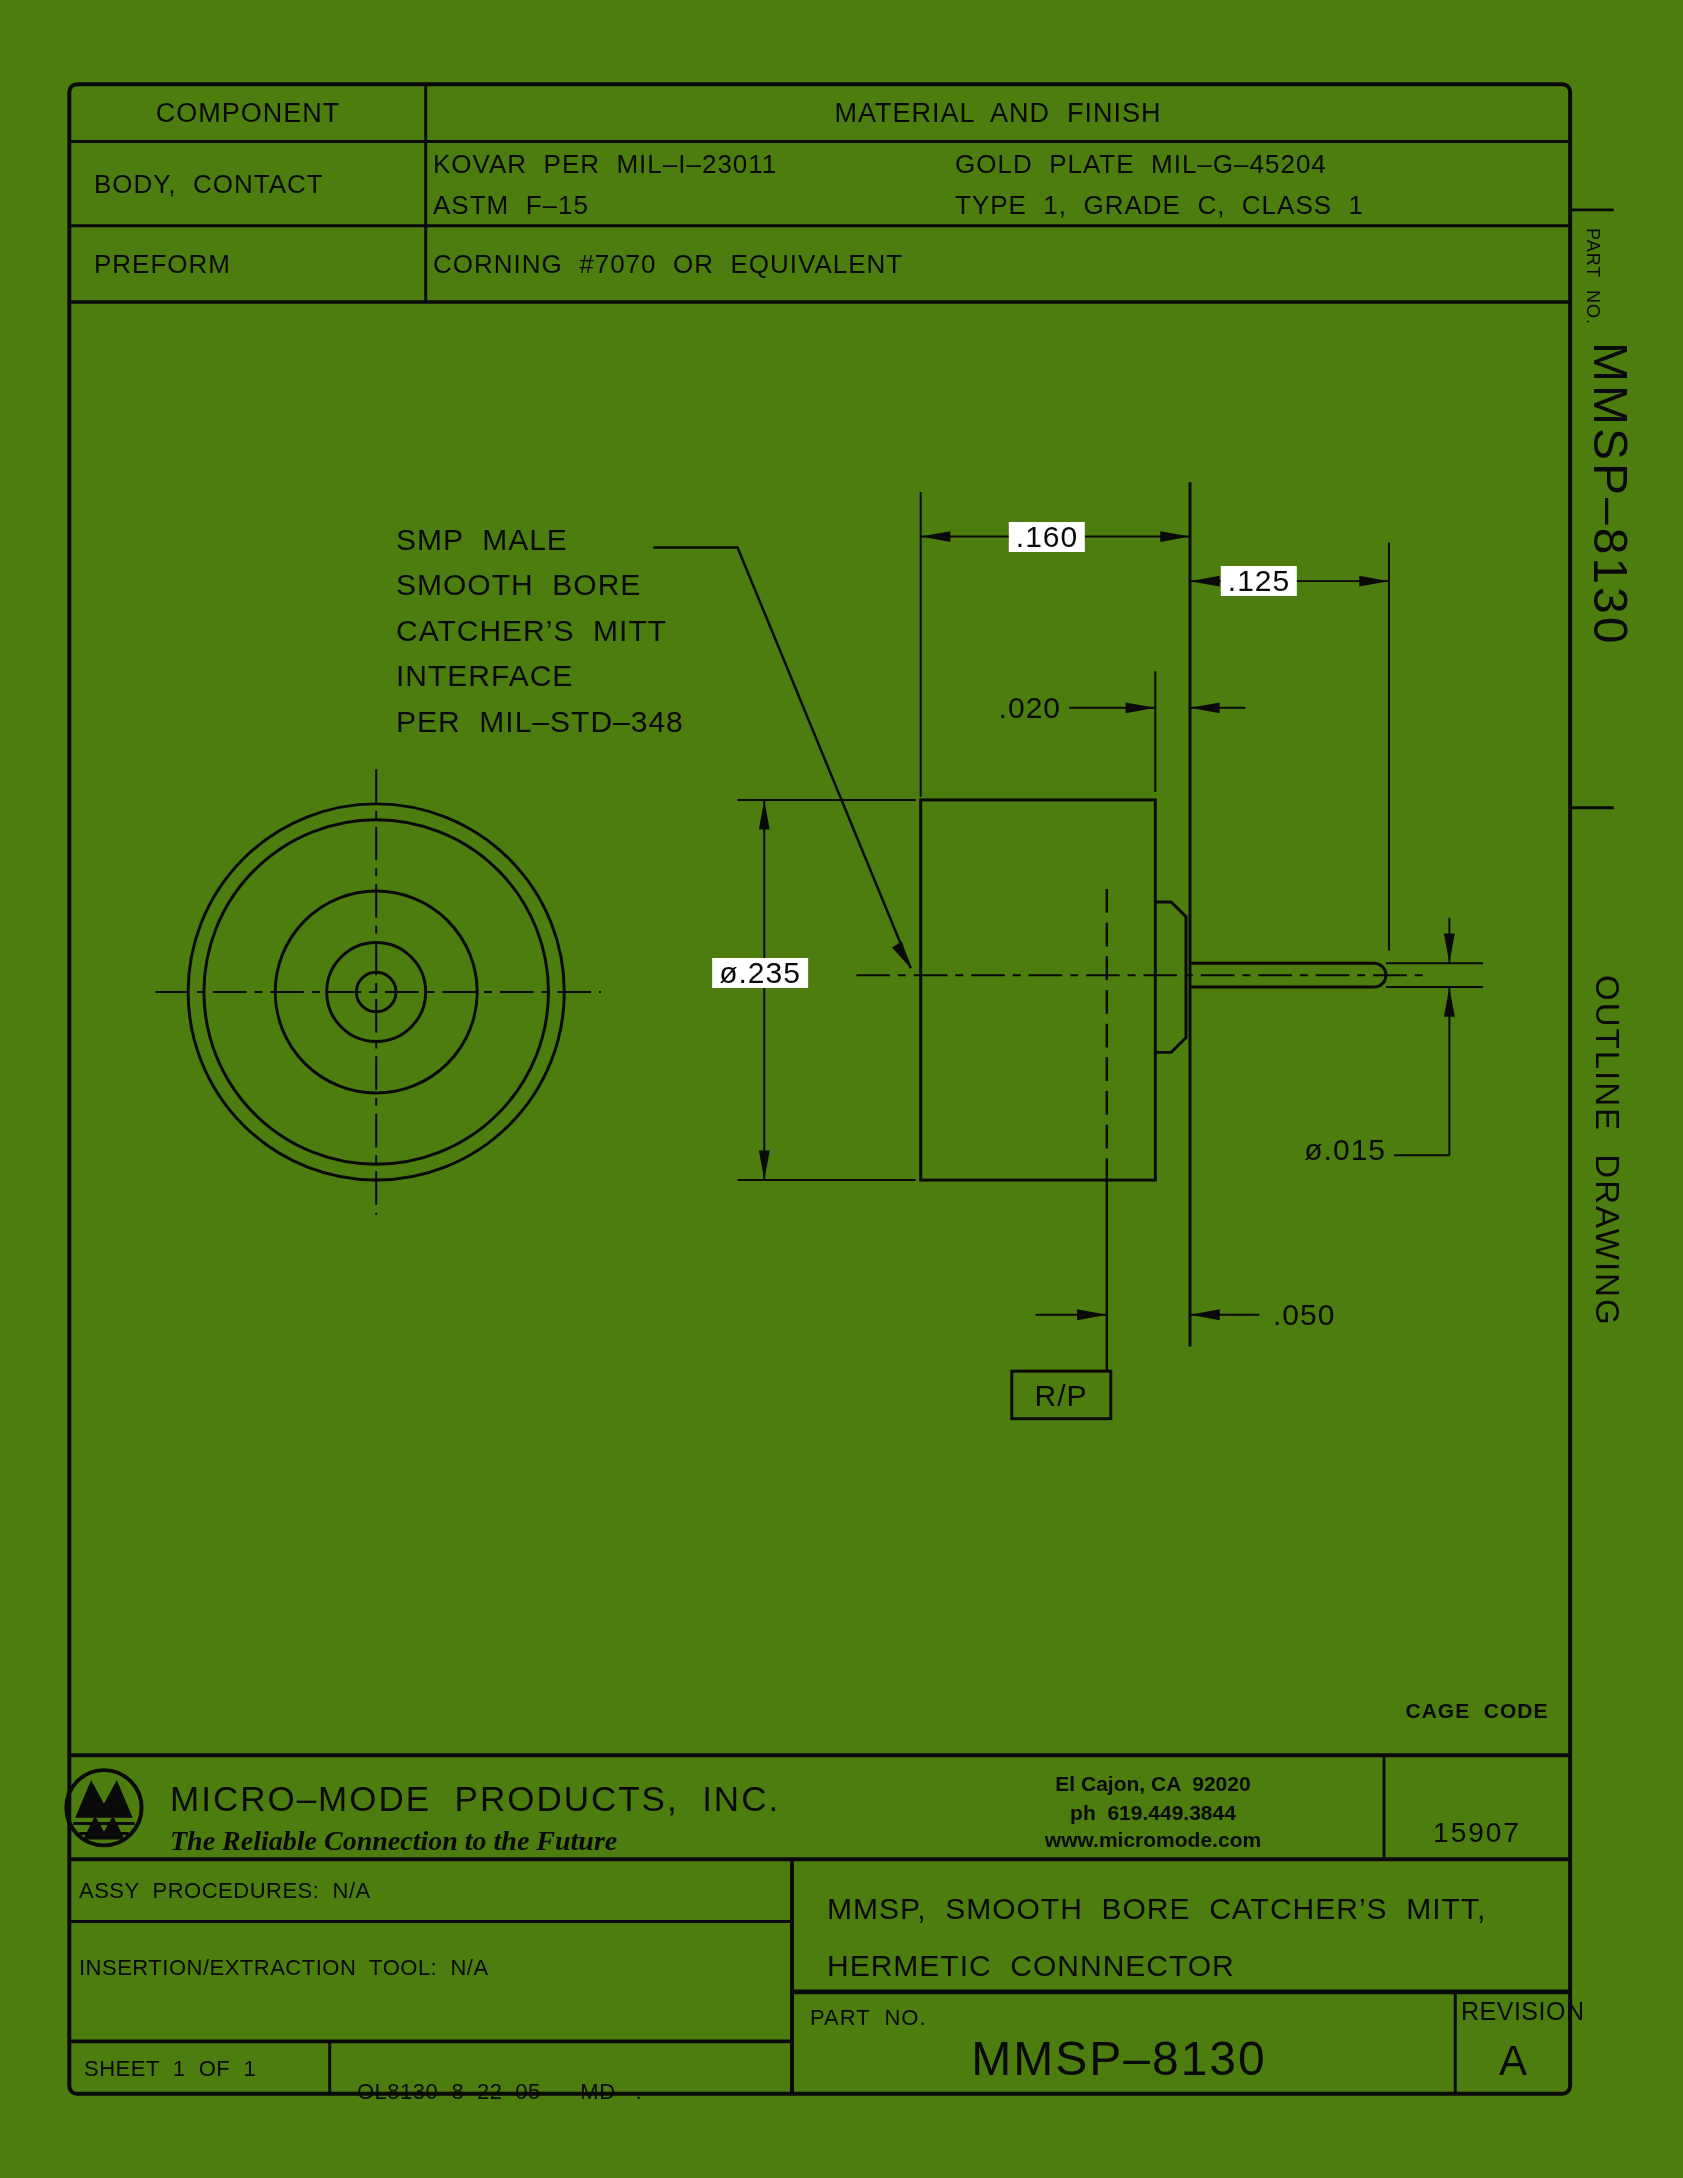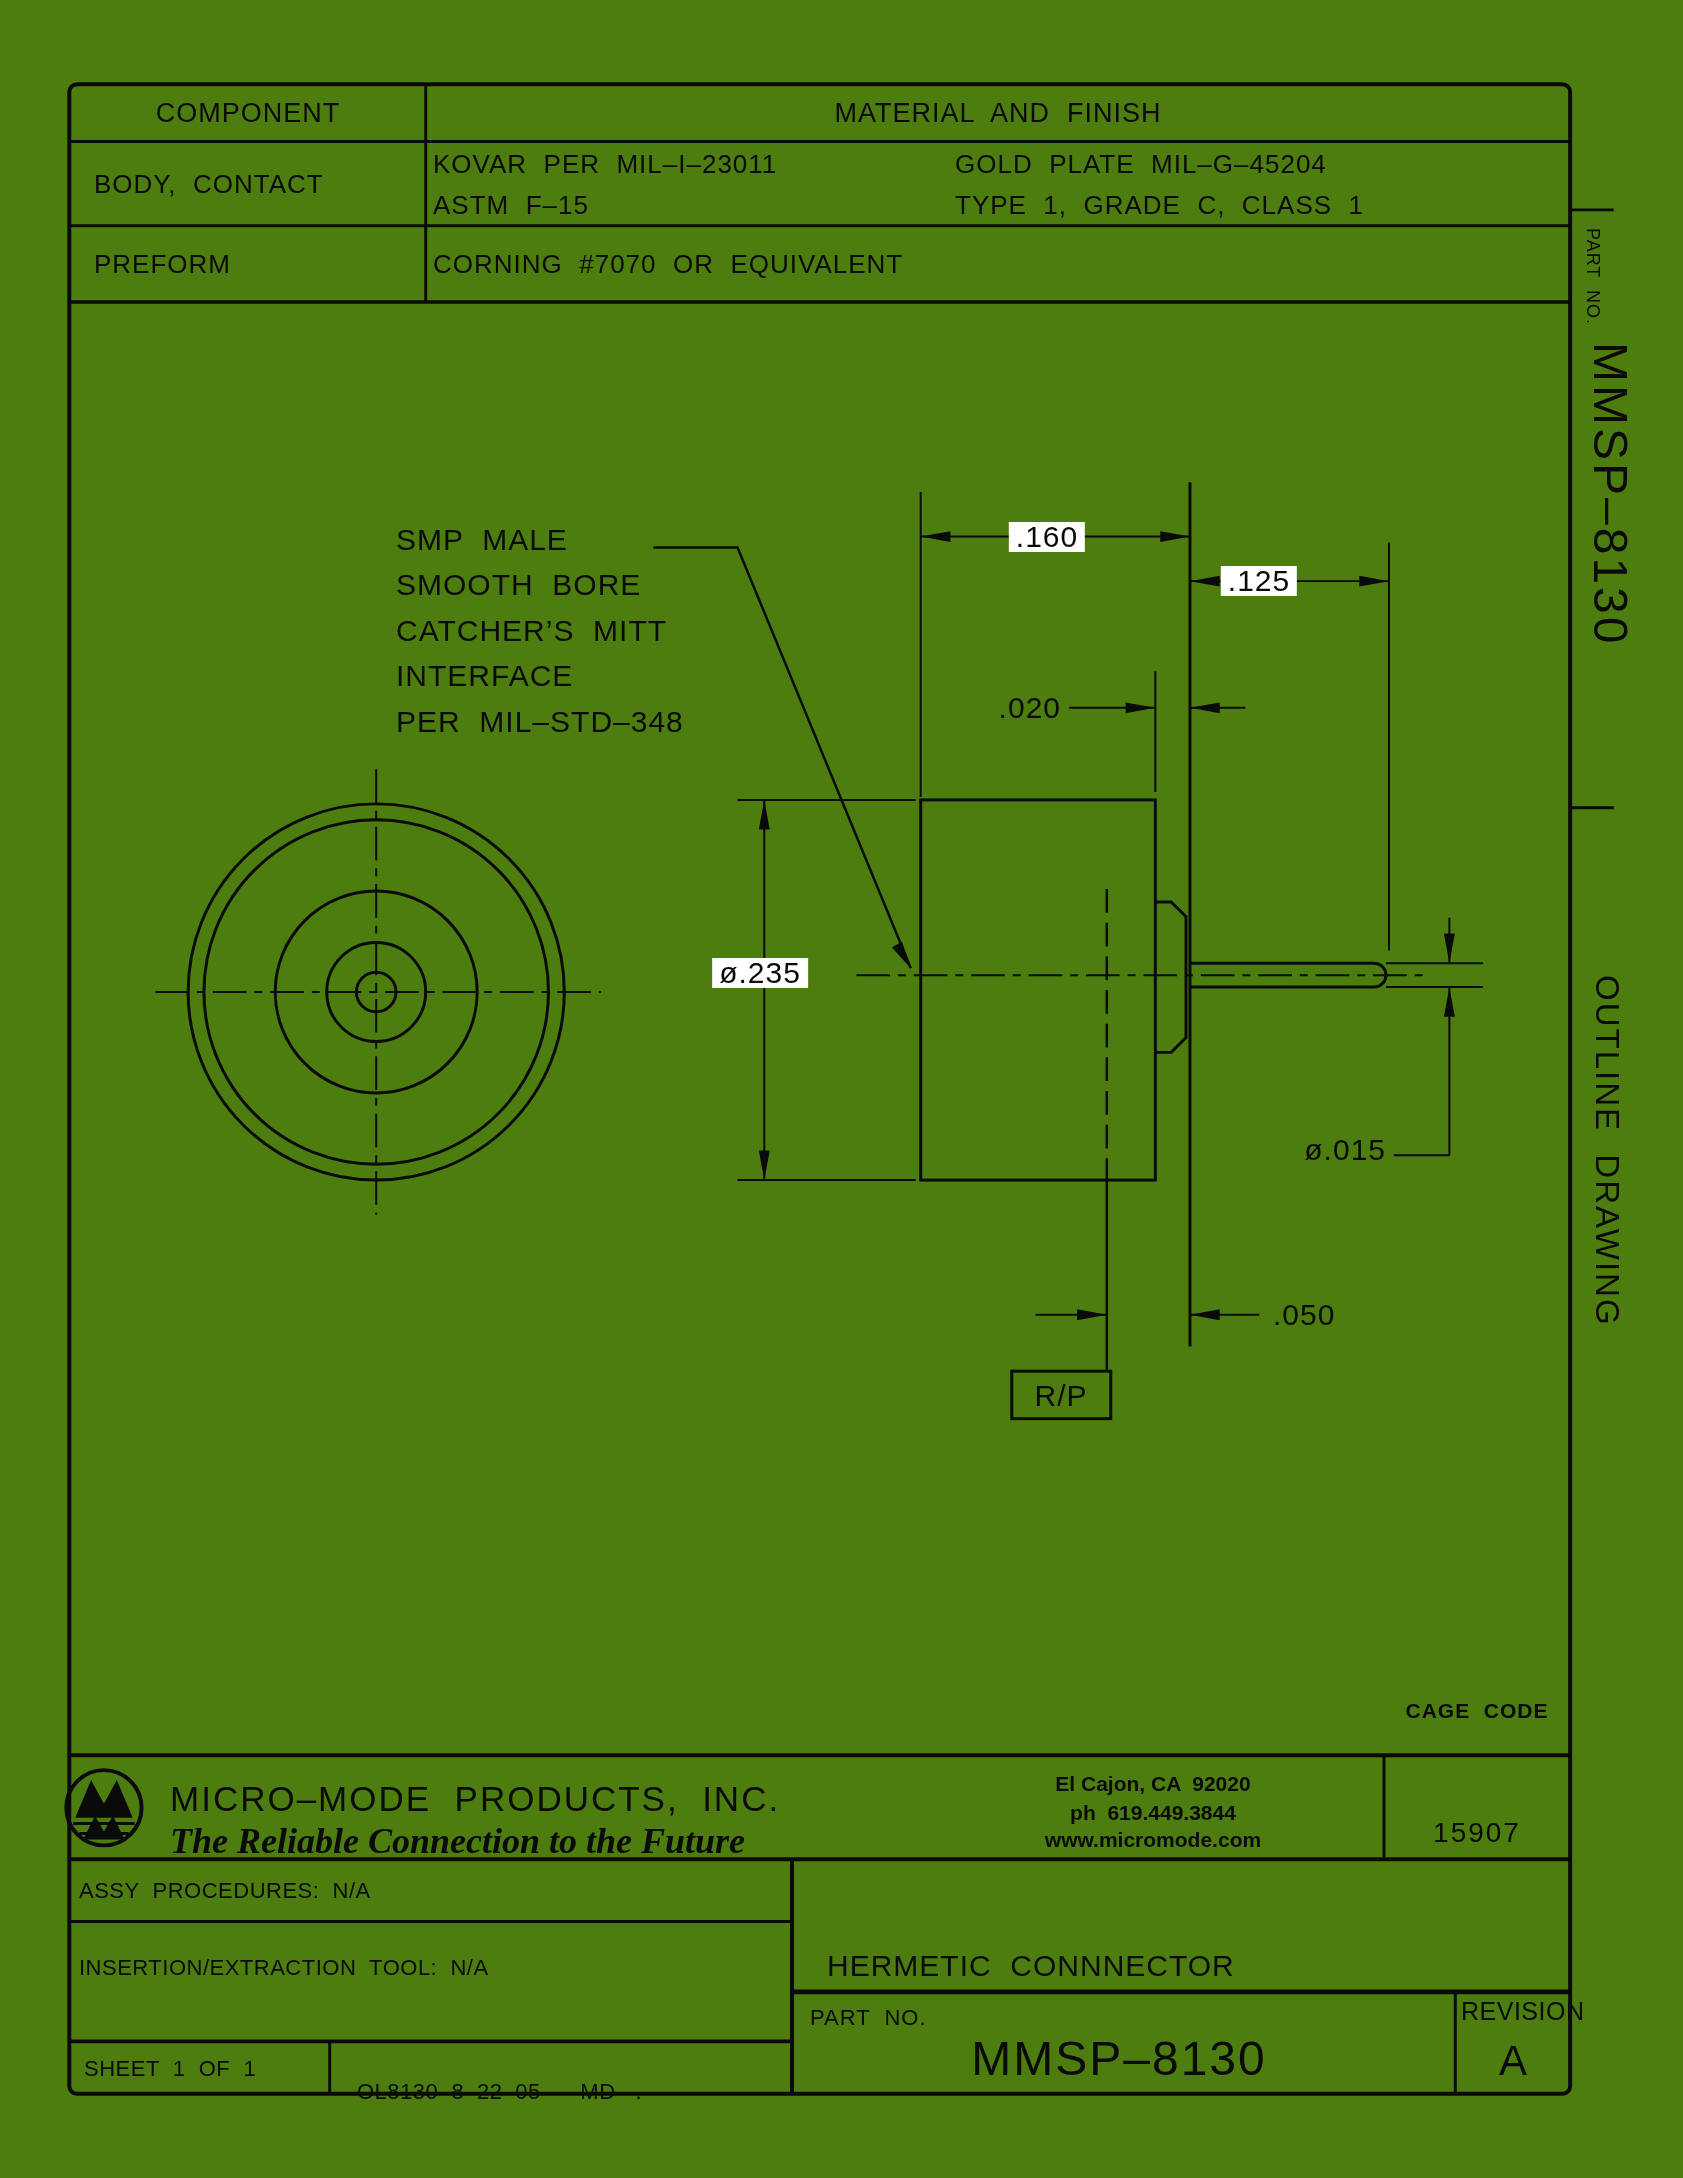--- a/index.html
+++ b/index.html
@@ -10,21 +10,21 @@
   .tl{transform:translate(0,-50%);}          
   .tc{transform:translate(-50%,-50%);}       
   .tr{transform:translate(-100%,-50%);}      
   .rot{transform:rotate(90deg);transform-origin:top left;}
   .bg{background:#ffffff;padding:0 7px;}
   .f-table{font-size:26px;letter-spacing:1px;}
   .f-hdr{font-size:27px;letter-spacing:1px;}
   .f-callout{font-size:30px;letter-spacing:1px;}
   .f-dim{font-size:30px;letter-spacing:1px;}
   .f-company{font-size:35px;letter-spacing:2px;}
-  .f-tagline{font-family:"Liberation Serif","DejaVu Serif",serif;font-style:italic;font-weight:bold;font-size:36px;}
+  .f-tagline{font-family:"Liberation Serif","DejaVu Serif",serif;font-style:italic;font-weight:bold;font-size:28px;}
   .f-addr{font-size:21px;font-weight:bold;}
   .f-cagelabel{font-size:21px;letter-spacing:1px;}
   .f-cage{font-size:28px;letter-spacing:2px;}
   .f-block{font-size:22px;letter-spacing:0.5px;}
   .f-title{font-size:30px;letter-spacing:1px;}
   .f-partlabel{font-size:22px;letter-spacing:1px;}
   .f-partbig{font-size:48px;letter-spacing:2px;}
   .f-revlabel{font-size:25px;letter-spacing:0.5px;}
   .f-rev{font-size:42px;}
   .f-striplabel{font-size:18px;letter-spacing:1px;}
@@ -174,20 +174,21 @@
 
   <div class="t tl f-company" style="left:170px;top:1798px;">MICRO–MODE  PRODUCTS,  INC.</div>
   <div class="t tl f-tagline" style="left:170px;top:1841px;">The Reliable Connection to the Future</div>
   <div class="t tc f-addr" style="left:1153px;top:1783px;">El Cajon, CA  92020</div>
   <div class="t tc f-addr" style="left:1153px;top:1812px;">ph  619.449.3844</div>
   <div class="t tc f-addr" style="left:1153px;top:1839px;">www.micromode.com</div>
   <div class="t tc f-cagelabel" style="left:1477px;top:1710px;font-weight:bold;">CAGE  CODE</div>
   <div class="t tc f-cage" style="left:1477px;top:1833px;">15907</div>
   <div class="t tl f-block" style="left:79px;top:1891px;">ASSY  PROCEDURES:  N/A</div>
   <div class="t tl f-block" style="left:79px;top:1968px;">INSERTION/EXTRACTION  TOOL:  N/A</div>
+  <div class="t tl f-title" style="left:827px;top:1909px;">MMSP,  SMOOTH  BORE  CATCHER’S  MITT,</div>
   <div class="t tl f-title" style="left:827px;top:1966px;">HERMETIC  CONNNECTOR</div>
   <div class="t tl f-partlabel" style="left:810px;top:2018px;">PART  NO.</div>
   <div class="t tc f-partbig" style="left:1119px;top:2059px;">MMSP–8130</div>
   <div class="t tl f-revlabel" style="left:1461px;top:2011px;">REVISION</div>
   <div class="t tc f-rev" style="left:1513px;top:2061px;">A</div>
   <div class="t tl f-block" style="left:84px;top:2069px;">SHEET  1  OF  1</div>
   <div class="t tl f-block" style="left:357px;top:2069px;margin-top:23px;">OL8130  8–22–05      MD   .</div>
 
 </div>
 

